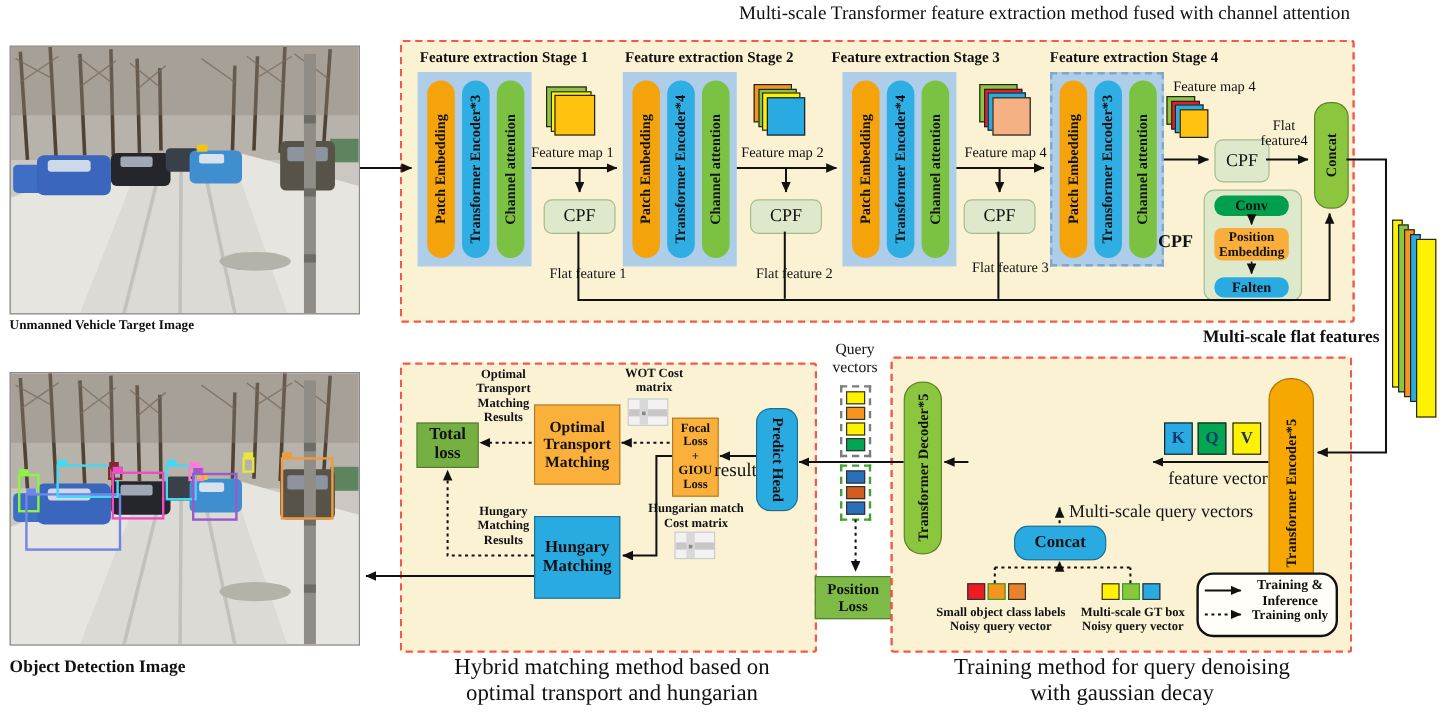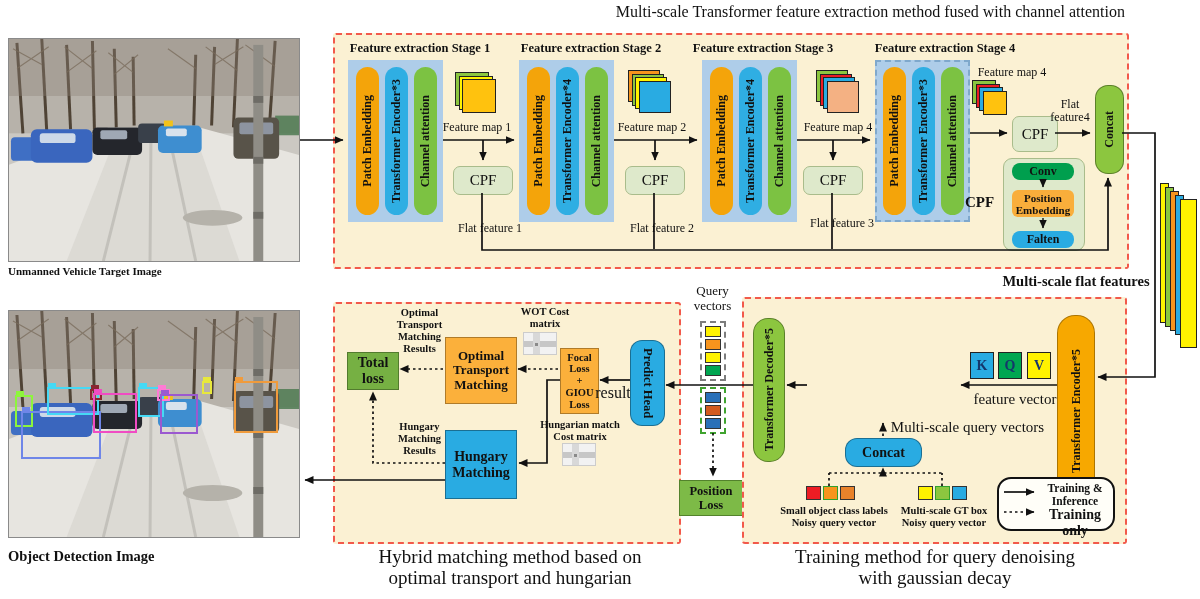--- a/index.html
+++ b/index.html
@@ -398,21 +398,21 @@
   <div class="abs c smalllbl" style="left:880px;top:505px;width:128px;">
     <div>Multi-scale GT box</div>
     <div>Noisy query vector</div>
   </div>
 
   <div class="abs" style="left:997px;top:477px;width:118px;height:54px;background:#FFFEF8;border:2px solid #111;border-radius:14px;box-sizing:border-box;"></div>
   <div class="abs c smalllbl" style="left:1040px;top:482px;width:70px;font-size:11.5px;">
     <div>Training &amp;</div>
     <div>Inference</div>
   </div>
-  <div class="abs c smalllbl" style="left:1038px;top:507px;width:74px;font-size:14px;">Training only</div>
+  <div class="abs c smalllbl" style="left:1038px;top:507px;width:74px;font-size:11px;">Training only</div>
 
   <div class="abs c lh" style="left:760px;top:546px;width:350px;font-size:19px;">
     <div>Training method for query denoising</div>
     <div>with gaussian decay</div>
   </div>
 
   <svg id="connect" width="1200" height="599">
     <defs>
       <marker id="ah" markerUnits="userSpaceOnUse" markerWidth="11" markerHeight="9" refX="8.5" refY="4" orient="auto">
         <path d="M0,0 L9,4 L0,8 z" fill="#111"></path>

